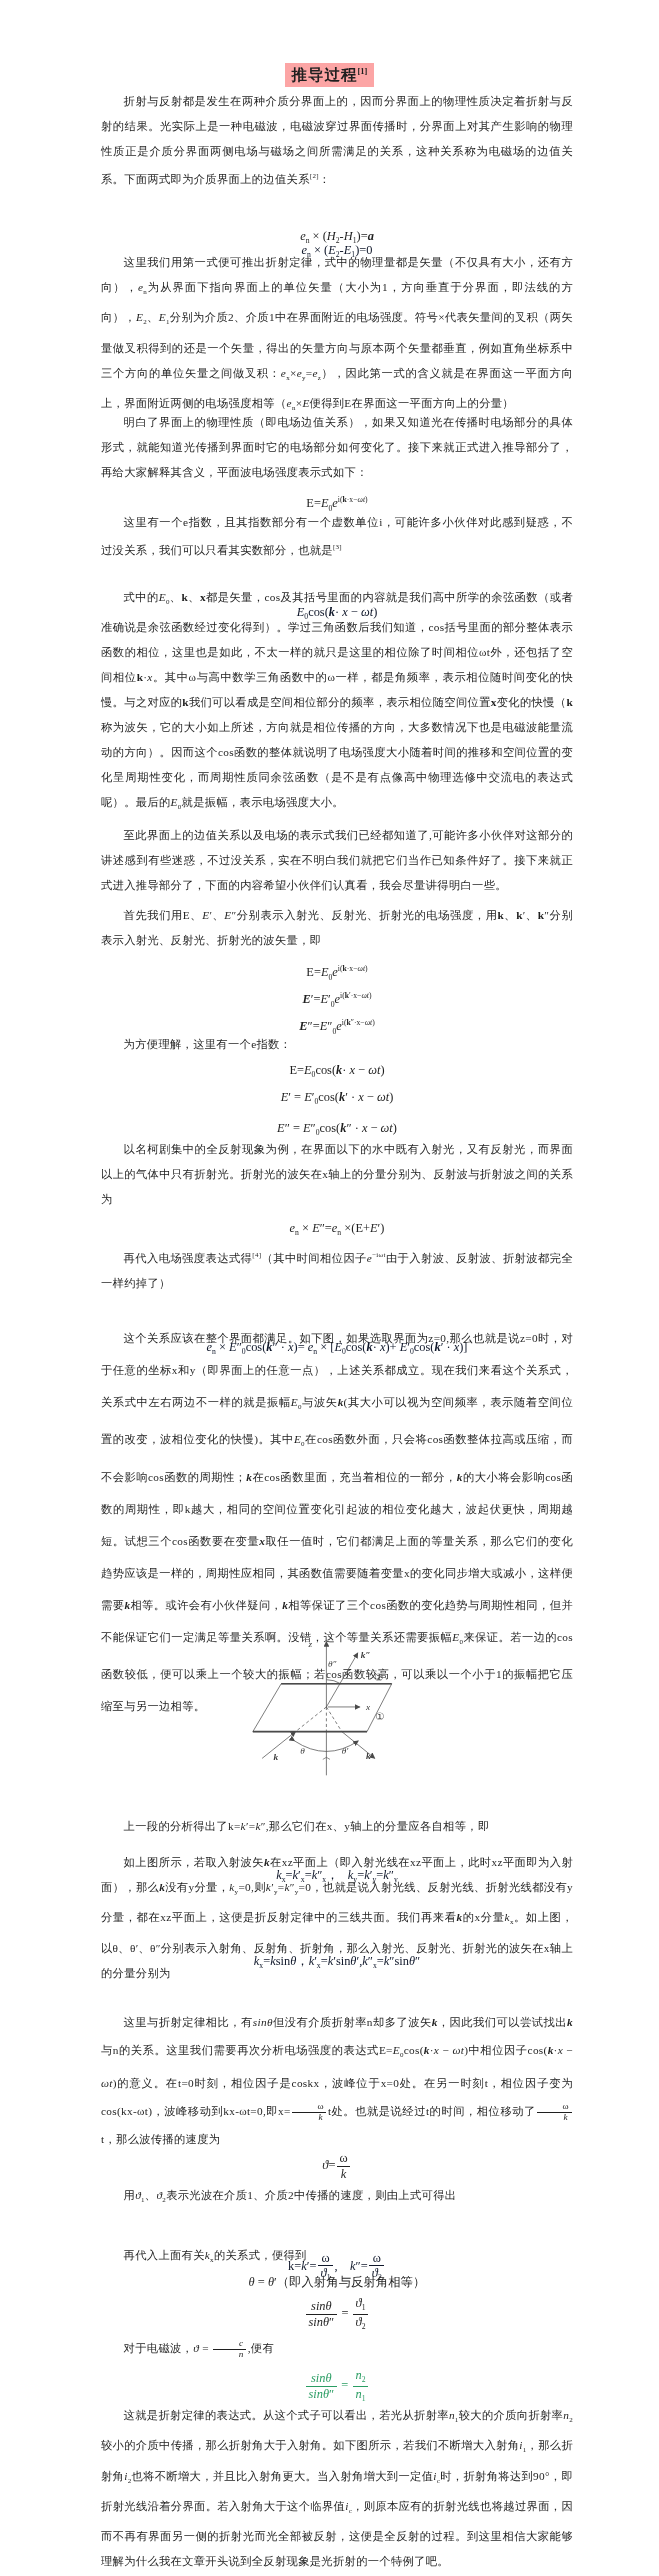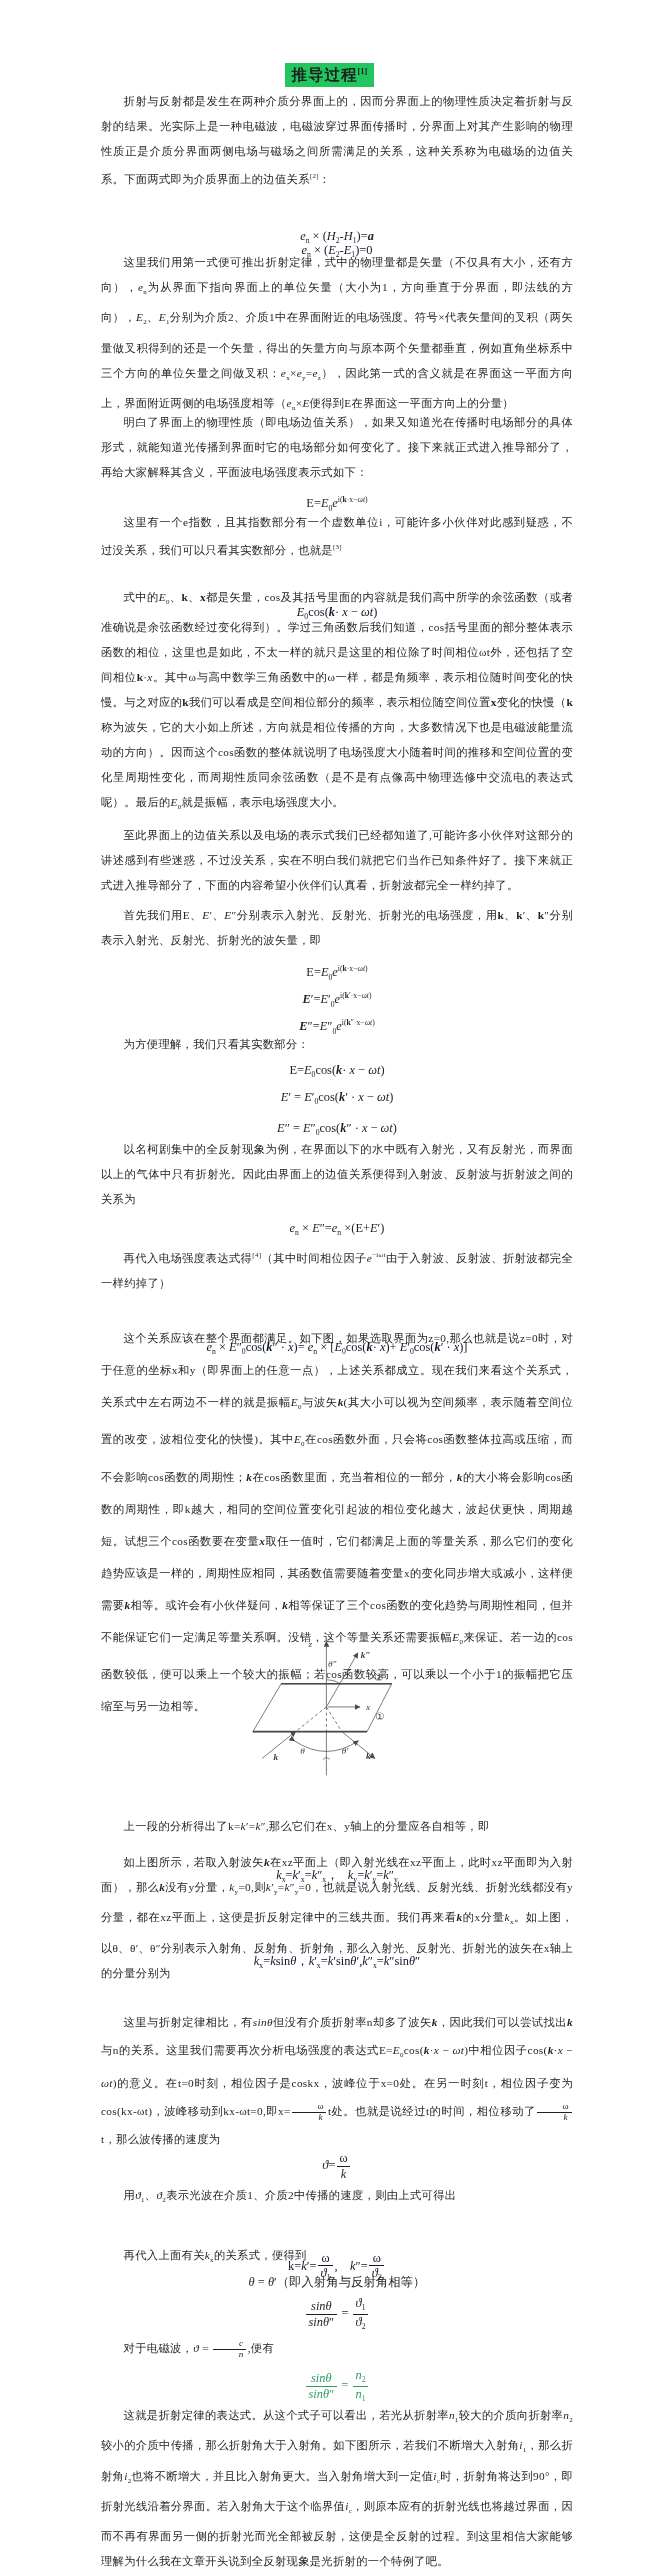--- a/index.html
+++ b/index.html
@@ -3,21 +3,21 @@
 <meta charset="utf-8">
 <style>
   html,body{margin:0;padding:0;}
   body{
     width:659px;height:2951px;position:relative;background:#ffffff;
     font-family:"Liberation Serif","DejaVu Serif",serif;color:#1f1f1f;
     overflow:hidden;
   }
   .abs{position:absolute;}
   .title-wrap{top:63px;left:0;width:659px;text-align:center;}
-  .title-box{display:inline-block;background:#22c55e;padding:1.5px 6.2px;font-size:15.5px;font-weight:600;letter-spacing:1px;}
+  .title-box{display:inline-block;background:#fca5a5;padding:1.5px 6.2px;font-size:15.5px;font-weight:600;letter-spacing:1px;}
   .title-box sup{font-size:0.55em;letter-spacing:0;}
   .para{
     left:101px;width:472px;font-size:11.3px;line-height:25px;
     text-align:justify;text-indent:2em;letter-spacing:0.3px;
   }
   .para.lh50{line-height:32px;}
   .para.lh54{line-height:28px;}
   .eq{
     left:101px;width:472px;text-align:center;font-size:12.4px;line-height:25px;
   }
@@ -41,30 +41,30 @@
 
 <div class="abs para" style="top:89px">折射与反射都是发生在两种介质分界面上的，因而分界面上的物理性质决定着折射与反射的结果。光实际上是一种电磁波，电磁波穿过界面传播时，分界面上对其产生影响的物理性质正是介质分界面两侧电场与磁场之间所需满足的关系，这种关系称为电磁场的边值关系。下面两式即为介质界面上的边值关系<sup>[2]</sup>：</div>
 <div class="abs eq eq-blue" style="top:198px"><i>e</i><sub>n</sub> × (<i>E</i><sub>2</sub>-<i>E</i><sub>1</sub>)=0</div>
 <div class="abs eq" style="top:224px"><i>e</i><sub>n</sub> × (<i>H</i><sub>2</sub>-<i>H</i><sub>1</sub>)=<b><i>a</i></b></div>
 <div class="abs para" style="top:250px">这里我们用第一式便可推出折射定律，式中的物理量都是矢量（不仅具有大小，还有方向），<i>e</i><sub>n</sub>为从界面下指向界面上的单位矢量（大小为1，方向垂直于分界面，即法线的方向），<i>E</i><sub>2</sub>、<i>E</i><sub>1</sub>分别为介质2、介质1中在界面附近的电场强度。符号×代表矢量间的叉积（两矢量做叉积得到的还是一个矢量，得出的矢量方向与原本两个矢量都垂直，例如直角坐标系中三个方向的单位矢量之间做叉积：<i>e</i><sub>x</sub>×<i>e</i><sub>y</sub>=<i>e</i><sub>z</sub>），因此第一式的含义就是在界面这一平面方向上，界面附近两侧的电场强度相等（<i>e</i><sub>n</sub>×<i>E</i>便得到E在界面这一平面方向上的分量）</div>
 <div class="abs para" style="top:410px">明白了界面上的物理性质（即电场边值关系），如果又知道光在传播时电场部分的具体形式，就能知道光传播到界面时它的电场部分如何变化了。接下来就正式进入推导部分了，再给大家解释其含义，平面波电场强度表示式如下：</div>
 <div class="abs eq" style="top:487px">E=<i>E</i><sub>0</sub><i>e</i><sup>i(<b>k</b>·x−<i>ωt</i>)</sup></div>
 <div class="abs para" style="top:510px">这里有一个e指数，且其指数部分有一个虚数单位i，可能许多小伙伴对此感到疑惑，不过没关系，我们可以只看其实数部分，也就是<sup>[3]</sup></div>
 <div class="abs eq eq-blue" style="top:560px"><i>E</i><sub>0</sub>cos(<b><i>k</i></b>· <i>x</i> − <i>ωt</i>)</div>
 <div class="abs para" style="top:585px">式中的<i>E</i><sub>0</sub>、<b>k</b>、<b>x</b>都是矢量，cos及其括号里面的内容就是我们高中所学的余弦函数（或者准确说是余弦函数经过变化得到）。学过三角函数后我们知道，cos括号里面的部分整体表示函数的相位，这里也是如此，不太一样的就只是这里的相位除了时间相位ωt外，还包括了空间相位<b>k</b>·<i>x</i>。其中ω与高中数学三角函数中的ω一样，都是角频率，表示相位随时间变化的快慢。与之对应的<b>k</b>我们可以看成是空间相位部分的频率，表示相位随空间位置<b>x</b>变化的快慢（<b>k</b>称为波矢，它的大小如上所述，方向就是相位传播的方向，大多数情况下也是电磁波能量流动的方向）。因而这个cos函数的整体就说明了电场强度大小随着时间的推移和空间位置的变化呈周期性变化，而周期性质同余弦函数（是不是有点像高中物理选修中交流电的表达式呢）。最后的<i>E</i><sub>0</sub>就是振幅，表示电场强度大小。</div>
-<div class="abs para" style="top:823px">至此界面上的边值关系以及电场的表示式我们已经都知道了,可能许多小伙伴对这部分的讲述感到有些迷惑，不过没关系，实在不明白我们就把它们当作已知条件好了。接下来就正式进入推导部分了，下面的内容希望小伙伴们认真看，折射波都完全一样约掉了。</div>
+<div class="abs para" style="top:823px">至此界面上的边值关系以及电场的表示式我们已经都知道了,可能许多小伙伴对这部分的讲述感到有些迷惑，不过没关系，实在不明白我们就把它们当作已知条件好了。接下来就正式进入推导部分了，下面的内容希望小伙伴们认真看，我会尽量讲得明白一些。</div>
 <div class="abs para" style="top:903px">首先我们用E、<i>E</i>′、<i>E</i>″分别表示入射光、反射光、折射光的电场强度，用<b>k</b>、<b>k</b>′、<b>k</b>″分别表示入射光、反射光、折射光的波矢量，即</div>
 <div class="abs eq" style="top:956px">E=<i>E</i><sub>0</sub><i>e</i><sup>i(<b>k</b>·x−<i>ωt</i>)</sup></div>
 <div class="abs eq" style="top:983px"><b><i>E</i></b>′=<i>E</i>′<sub>0</sub><i>e</i><sup>i(<b>k</b>′·x−<i>ωt</i>)</sup></div>
 <div class="abs eq" style="top:1010px"><b><i>E</i></b>″=<i>E</i>″<sub>0</sub><i>e</i><sup>i(<b>k</b>″·x−<i>ωt</i>)</sup></div>
-<div class="abs para" style="top:1032px">为方便理解，我们只看其实数部分：</div>
+<div class="abs para" style="top:1032px">为方便理解，这里有一个e指数：</div>
 <div class="abs eq" style="top:1058px">E=<i>E</i><sub>0</sub>cos(<b><i>k</i></b>· <i>x</i> − <i>ωt</i>)</div>
 <div class="abs eq" style="top:1085px"><i>E</i>′ = <i>E</i>′<sub>0</sub>cos(<b><i>k</i></b>′ · <i>x</i> − <i>ωt</i>)</div>
 <div class="abs eq" style="top:1116px"><i>E</i>″ = <i>E</i>″<sub>0</sub>cos(<b><i>k</i></b>″ · <i>x</i> − <i>ωt</i>)</div>
-<div class="abs para" style="top:1137px">以名柯剧集中的全反射现象为例，在界面以下的水中既有入射光，又有反射光，而界面以上的气体中只有折射光。因此由界面上的边值关系便得到入射波、反射波与折射波之间的关系为</div>
+<div class="abs para" style="top:1137px">以名柯剧集中的全反射现象为例，在界面以下的水中既有入射光，又有反射光，而界面以上的气体中只有折射光。折射光的波矢在x轴上的分量分别为、反射波与折射波之间的关系为</div>
 <div class="abs eq" style="top:1216px"><i>e</i><sub>n</sub> × <i>E</i>″=<i>e</i><sub>n</sub> ×(E+<i>E</i>′)</div>
 <div class="abs para" style="top:1243px">再代入电场强度表达式得<sup>[4]</sup>（其中时间相位因子<i>e</i><sup>−iωt</sup>由于入射波、反射波、折射波都完全一样约掉了）</div>
 <div class="abs eq eq-blue" style="top:1295px"><i>e</i><sub>n</sub> × <i>E</i>″<sub>0</sub>cos(<b><i>k</i></b>″ · <i>x</i>)= <i>e</i><sub>n</sub> × [<i>E</i><sub>0</sub>cos(<b><i>k</i></b>· <i>x</i>)+ <i>E</i>′<sub>0</sub>cos(<b><i>k</i></b>′ · <i>x</i>)]</div>
 <div class="abs para lh50" style="top:1322px">这个关系应该在整个界面都满足。如下图，如果选取界面为z=0,那么也就是说z=0时，对于任意的坐标x和y（即界面上的任意一点），上述关系都成立。现在我们来看这个关系式，关系式中左右两边不一样的就是振幅<i>E</i><sub>0</sub>与波矢<b><i>k</i></b>(其大小可以视为空间频率，表示随着空间位置的改变，波相位变化的快慢)。其中<i>E</i><sub>0</sub>在cos函数外面，只会将cos函数整体拉高或压缩，而不会影响cos函数的周期性；<b><i>k</i></b>在cos函数里面，充当着相位的一部分，<b><i>k</i></b>的大小将会影响cos函数的周期性，即k越大，相同的空间位置变化引起波的相位变化越大，波起伏更快，周期越短。试想三个cos函数要在变量<b><i>x</i></b>取任一值时，它们都满足上面的等量关系，那么它们的变化趋势应该是一样的，周期性应相同，其函数值需要随着变量x的变化同步增大或减小，这样便需要<b><i>k</i></b>相等。或许会有小伙伴疑问，<b><i>k</i></b>相等保证了三个cos函数的变化趋势与周期性相同，但并不能保证它们一定满足等量关系啊。没错，这个等量关系还需要振幅<i>E</i><sub>0</sub>来保证。若一边的cos函数较低，便可以乘上一个较大的振幅；若cos函数较高，可以乘以一个小于1的振幅把它压缩至与另一边相等。</div>
 
 <svg class="abs fig" style="top:1632px" width="216" height="154" viewBox="0 0 420 298">
   <defs>
     <marker id="arr1" markerWidth="9" markerHeight="8" refX="7" refY="4" orient="auto">
       <path d="M0,0 L8,4 L0,8 z" fill="#4a4a4a"></path>
     </marker>

